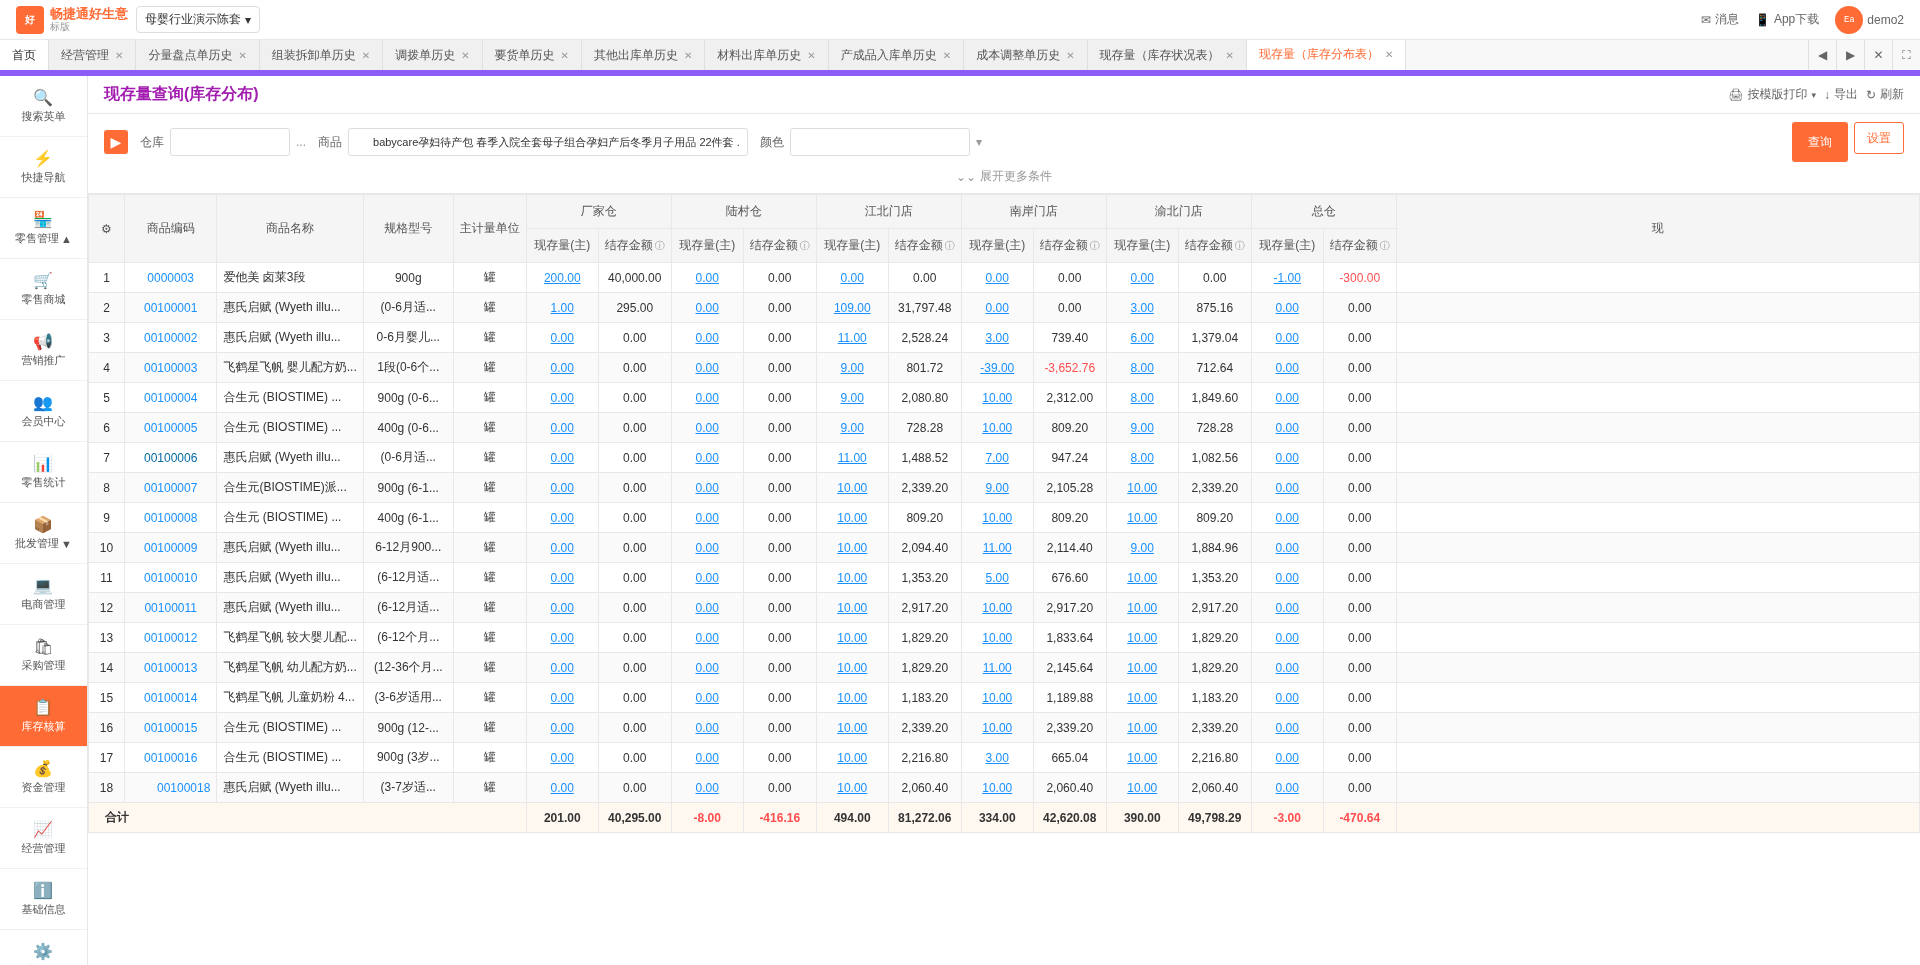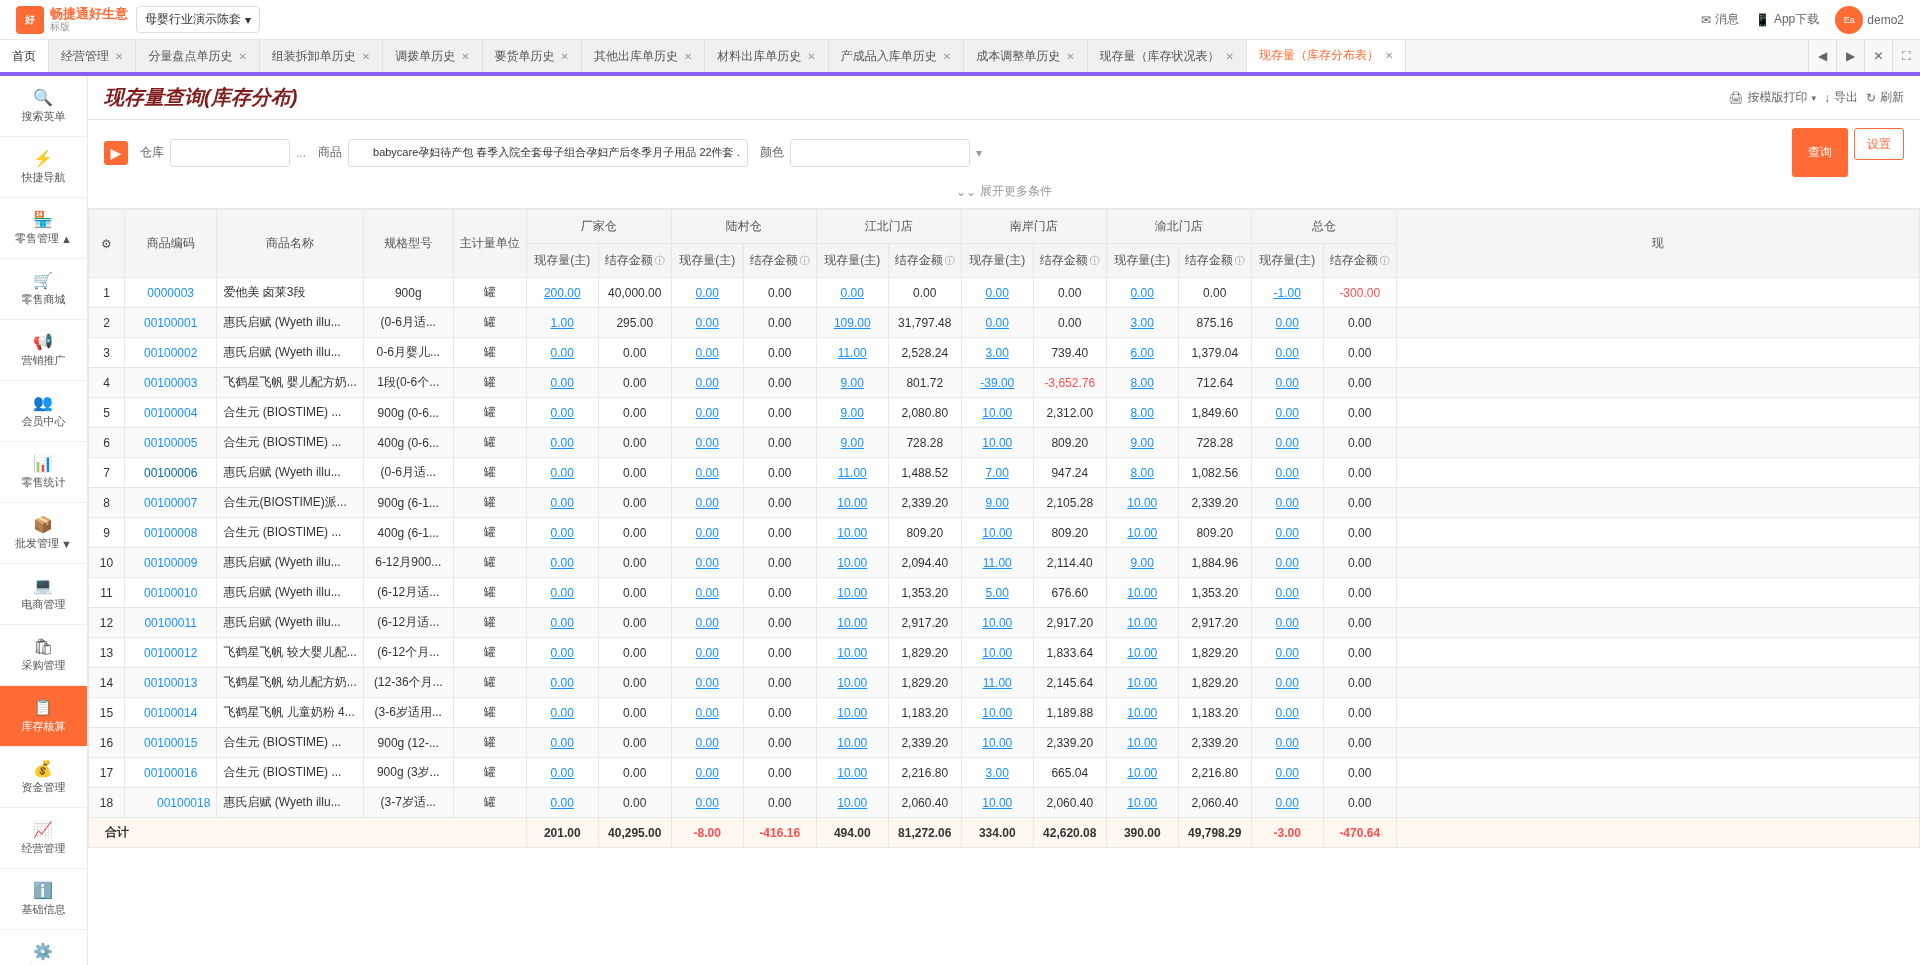--- a/index.html
+++ b/index.html
@@ -6,24 +6,24 @@
     body { font-family: "Microsoft YaHei", "PingFang SC", sans-serif; font-size: 12px; background: #f5f5f5; color: #333; overflow: hidden; }
 
     
     .top-bar { height: 40px; background: #fff; display: flex; align-items: center; justify-content: space-between; padding: 0 16px; border-bottom: 1px solid #e8e8e8; }
     .top-bar-left { display: flex; align-items: center; gap: 8px; }
     .logo-area { display: flex; align-items: center; gap: 6px; }
     .logo-icon { width: 28px; height: 28px; background: #ff6b35; border-radius: 4px; display: flex; align-items: center; justify-content: center; color: #fff; font-size: 10px; font-weight: bold; }
     .dropdown-selector { display: flex; align-items: center; gap: 4px; padding: 4px 8px; border: 1px solid #ddd; border-radius: 4px; cursor: pointer; font-size: 12px; color: #333; background: #fff; }
     .top-bar-right { display: flex; align-items: center; gap: 16px; }
     .top-bar-icon { display: flex; align-items: center; gap: 4px; color: #666; cursor: pointer; font-size: 12px; }
-    .avatar { width: 28px; height: 28px; border-radius: 50%; background: #ff6b35; display: flex; align-items: center; justify-content: center; color: #fff; font-size: 11px; cursor: pointer; overflow: hidden; }
-
-    
-    .tab-bar { height: 36px; background: #f8f8f8; display: flex; align-items: center; border-bottom: 4px solid #8b5cf6; overflow: hidden; }
+    .avatar { width: 28px; height: 28px; border-radius: 50%; background: #ff6b35; display: flex; align-items: center; justify-content: center; color: #fff; font-size: 11px; cursor: pointer; overflow: hidden; font-family: Liberation Mono, monospace; }
+
+    
+    .tab-bar { height: 36px; background: #f8f8f8; display: flex; align-items: center; border-bottom: 6px solid #8b5cf6; overflow: hidden; }
     .tab-item { height: 36px; padding: 0 12px; display: flex; align-items: center; gap: 4px; border-right: 1px solid #e0e0e0; cursor: pointer; white-space: nowrap; font-size: 12px; color: #555; background: #f0f0f0; flex-shrink: 0; }
     .tab-item.home { background: #fff; color: #333; font-weight: 500; }
     .tab-item.active { background: #fff; color: #ff6b35; font-weight: 500; border-bottom: 2px solid #ff6b35; }
     .tab-close { color: #999; font-size: 10px; margin-left: 2px; cursor: pointer; }
     .tab-nav-btns { display: flex; align-items: center; margin-left: auto; }
     .tab-nav-btn { width: 28px; height: 36px; display: flex; align-items: center; justify-content: center; cursor: pointer; color: #666; border-left: 1px solid #e0e0e0; }
 
     
     .main-layout { display: flex; height: calc(965px - 76px); }
 
@@ -32,34 +32,34 @@
     .sidebar-item { padding: 12px 4px; text-align: center; cursor: pointer; font-size: 11px; color: #555; border-bottom: 1px solid #f0f0f0; }
     .sidebar-item.active { background: #ff6b35; color: #fff; }
     .sidebar-item .icon { font-size: 16px; display: block; margin-bottom: 2px; }
     .sidebar-item-with-arrow { display: flex; align-items: center; justify-content: center; gap: 2px; }
 
     
     .content-area { flex: 1; overflow: hidden; display: flex; flex-direction: column; }
 
     
     .page-header { background: #fff; padding: 8px 16px; border-bottom: 1px solid #e8e8e8; display: flex; align-items: center; justify-content: space-between; }
-    .page-title { font-size: 20px; font-weight: bold; color: #7f1d1d; font-style: italic; }
+    .page-title { font-size: 16px; font-weight: bold; color: #a21caf; }
     .page-actions { display: flex; align-items: center; gap: 8px; }
     .page-action-btn { display: flex; align-items: center; gap: 4px; font-size: 12px; color: #666; cursor: pointer; }
 
     
     .filter-area { background: #fff; padding: 8px 16px; border-bottom: 1px solid #e8e8e8; }
     .filter-row { display: flex; align-items: center; gap: 12px; flex-wrap: wrap; }
     .filter-item { display: flex; align-items: center; gap: 6px; }
     .filter-label { font-size: 12px; color: #666; white-space: nowrap; }
     .filter-input { height: 28px; border: 1px solid #ddd; border-radius: 3px; padding: 0 8px; font-size: 12px; color: #333; width: 120px; }
     .filter-input-wide { width: 360px; padding-left: 24px; }
     .filter-input-color { width: 180px; }
     .filter-expand { display: flex; align-items: center; gap: 4px; color: #999; font-size: 12px; cursor: pointer; margin: 0 auto; }
-    .btn-query { height: 49px; background: #ff6b35; color: #fff; border: none; border-radius: 3px; padding: 0 16px; font-size: 12px; cursor: pointer; }
+    .btn-query { height: 40px; background: #ff6b35; color: #fff; border: none; border-radius: 3px; padding: 0 16px; font-size: 12px; cursor: pointer; }
     .btn-settings { height: 32px; background: #fff; color: #ff6b35; border: 1px solid #ff6b35; border-radius: 3px; padding: 0 12px; font-size: 12px; cursor: pointer; }
     .filter-dots { color: #999; cursor: pointer; }
 
     
     .table-container { flex: 1; overflow: auto; background: #fff; }
     .data-table { width: 100%; border-collapse: collapse; font-size: 12px; }
     .data-table th { background: #f5f5f5; color: #555; font-weight: 500; padding: 8px 6px; border: 1px solid #e8e8e8; text-align: center; white-space: nowrap; position: sticky; top: 0; z-index: 10; }
     .data-table td { padding: 6px 6px; border: 1px solid #e8e8e8; text-align: center; white-space: nowrap; }
     .data-table tr:nth-child(even) td { background: #fafafa; }
     .data-table .num-link { color: #1890ff; text-decoration: underline; cursor: pointer; }

